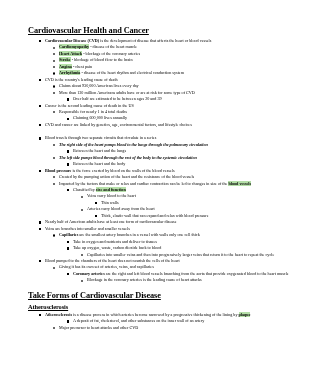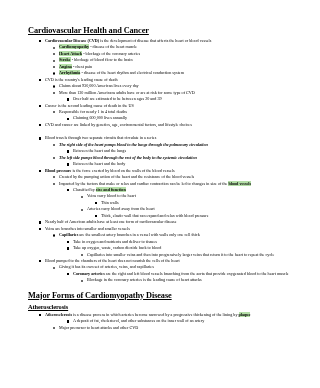--- a/index.html
+++ b/index.html
@@ -158,21 +158,21 @@
     <li class="lvl1">Blood pumped to the chambers of the heart does not nourish the cells of the heart</li>
     <li class="lvl2">Giving it has its own set of arteries, veins, and capillaries</li>
     <li class="lvl3">
         <span class="txt"><b>Coronary arteries</b> are the right and left blood vessels branching from the aorta that provide oxygenated blood to the heart muscle</span>
       </li>
     <li class="lvl4">Blockage in the coronary arteries is the leading cause of heart attacks</li>
   </ul>
 
   <div class="spacer"></div>
 
-  <div class="heading">Major Forms of Cardiomyopathy Disease</div>
+  <div class="heading">Take Forms of Cardiovascular Disease</div>
   <div class="heading sub">Atherosclerosis</div>
   <ul>
     <li class="lvl1">
         <span class="txt"><b>Atherosclerosis</b> is a disease process in which arteries become narrowed by a progressive thickening of the lining by <b class="hl">plaque</b></span>
       </li>
     <li class="lvl3">A deposit of fat, cholesterol, and other substances on the inner wall of an artery</li>
     <li class="lvl2">Major precursor to heart attacks and other CVD</li>
   </ul>
 
 </div>

